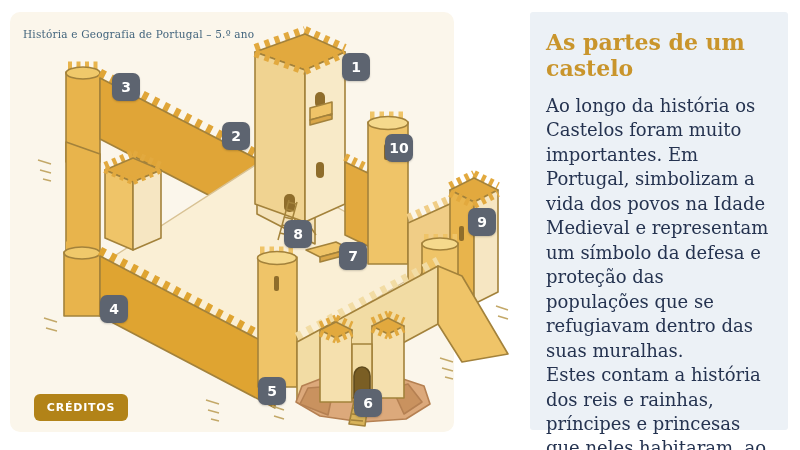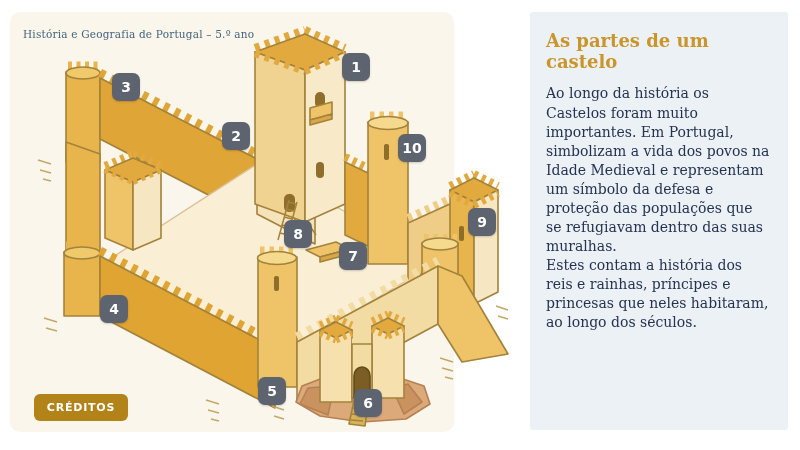--- a/index.html
+++ b/index.html
@@ -17,22 +17,22 @@
          font-family:"DejaVu Sans",sans-serif;user-select:none;}
   .credits-btn{position:absolute;left:24px;top:382px;width:94px;height:27px;
                background:#B28318;color:#ffffff;border:none;border-radius:6px;
                font-family:"DejaVu Sans",sans-serif;font-weight:bold;font-size:11px;
                letter-spacing:.8px;cursor:pointer;}
   
   .info-panel{position:absolute;left:530px;top:12px;width:258px;height:418px;
               background:#ECF1F6;border-radius:3px;box-sizing:border-box;
               padding:18px 16px 0 16px;}
   .info-title{color:#C9952C;font-family:"DejaVu Serif",serif;font-weight:bold;
-              font-size:18px;line-height:1.18;margin:0 0 12px 0;}
-  .info-text p{font-family:"DejaVu Serif",serif;font-size:14px;line-height:1.36;
+              font-size:22px;line-height:1.18;margin:0 0 12px 0;}
+  .info-text p{font-family:"DejaVu Serif",serif;font-size:18px;line-height:1.36;
                color:#253350;margin:0;}
 </style>
 </head>
 <body>
 
 <div id="app">
 
   <div class="stage-card">
     <div class="course-label">História e Geografia de Portugal – 5.º ano</div>
 
@@ -197,21 +197,21 @@
 
     <div class="badge" style="left:332px;top:41px">1</div>
     <div class="badge" style="left:212px;top:110px">2</div>
     <div class="badge" style="left:102px;top:61px">3</div>
     <div class="badge" style="left:90px;top:283px">4</div>
     <div class="badge" style="left:248px;top:365px">5</div>
     <div class="badge" style="left:344px;top:377px">6</div>
     <div class="badge" style="left:329px;top:230px">7</div>
     <div class="badge" style="left:274px;top:208px">8</div>
     <div class="badge" style="left:458px;top:196px">9</div>
-    <div class="badge" style="left:388px;top:122px">10</div>
+    <div class="badge" style="left:375px;top:122px">10</div>
 
     <button class="credits-btn">CRÉDITOS</button>
   </div>
 
   <div class="info-panel">
     <h1 class="info-title">As partes de um castelo</h1>
     <div class="info-text">
       <p>Ao longo da história os Castelos foram muito importantes. Em Portugal, simbolizam a vida dos povos na Idade Medieval e representam um símbolo da defesa e proteção das populações que se refugiavam dentro das suas muralhas.</p>
       <p>Estes contam a história dos reis e rainhas, príncipes e princesas que neles habitaram, ao longo dos séculos.</p>
     </div>

